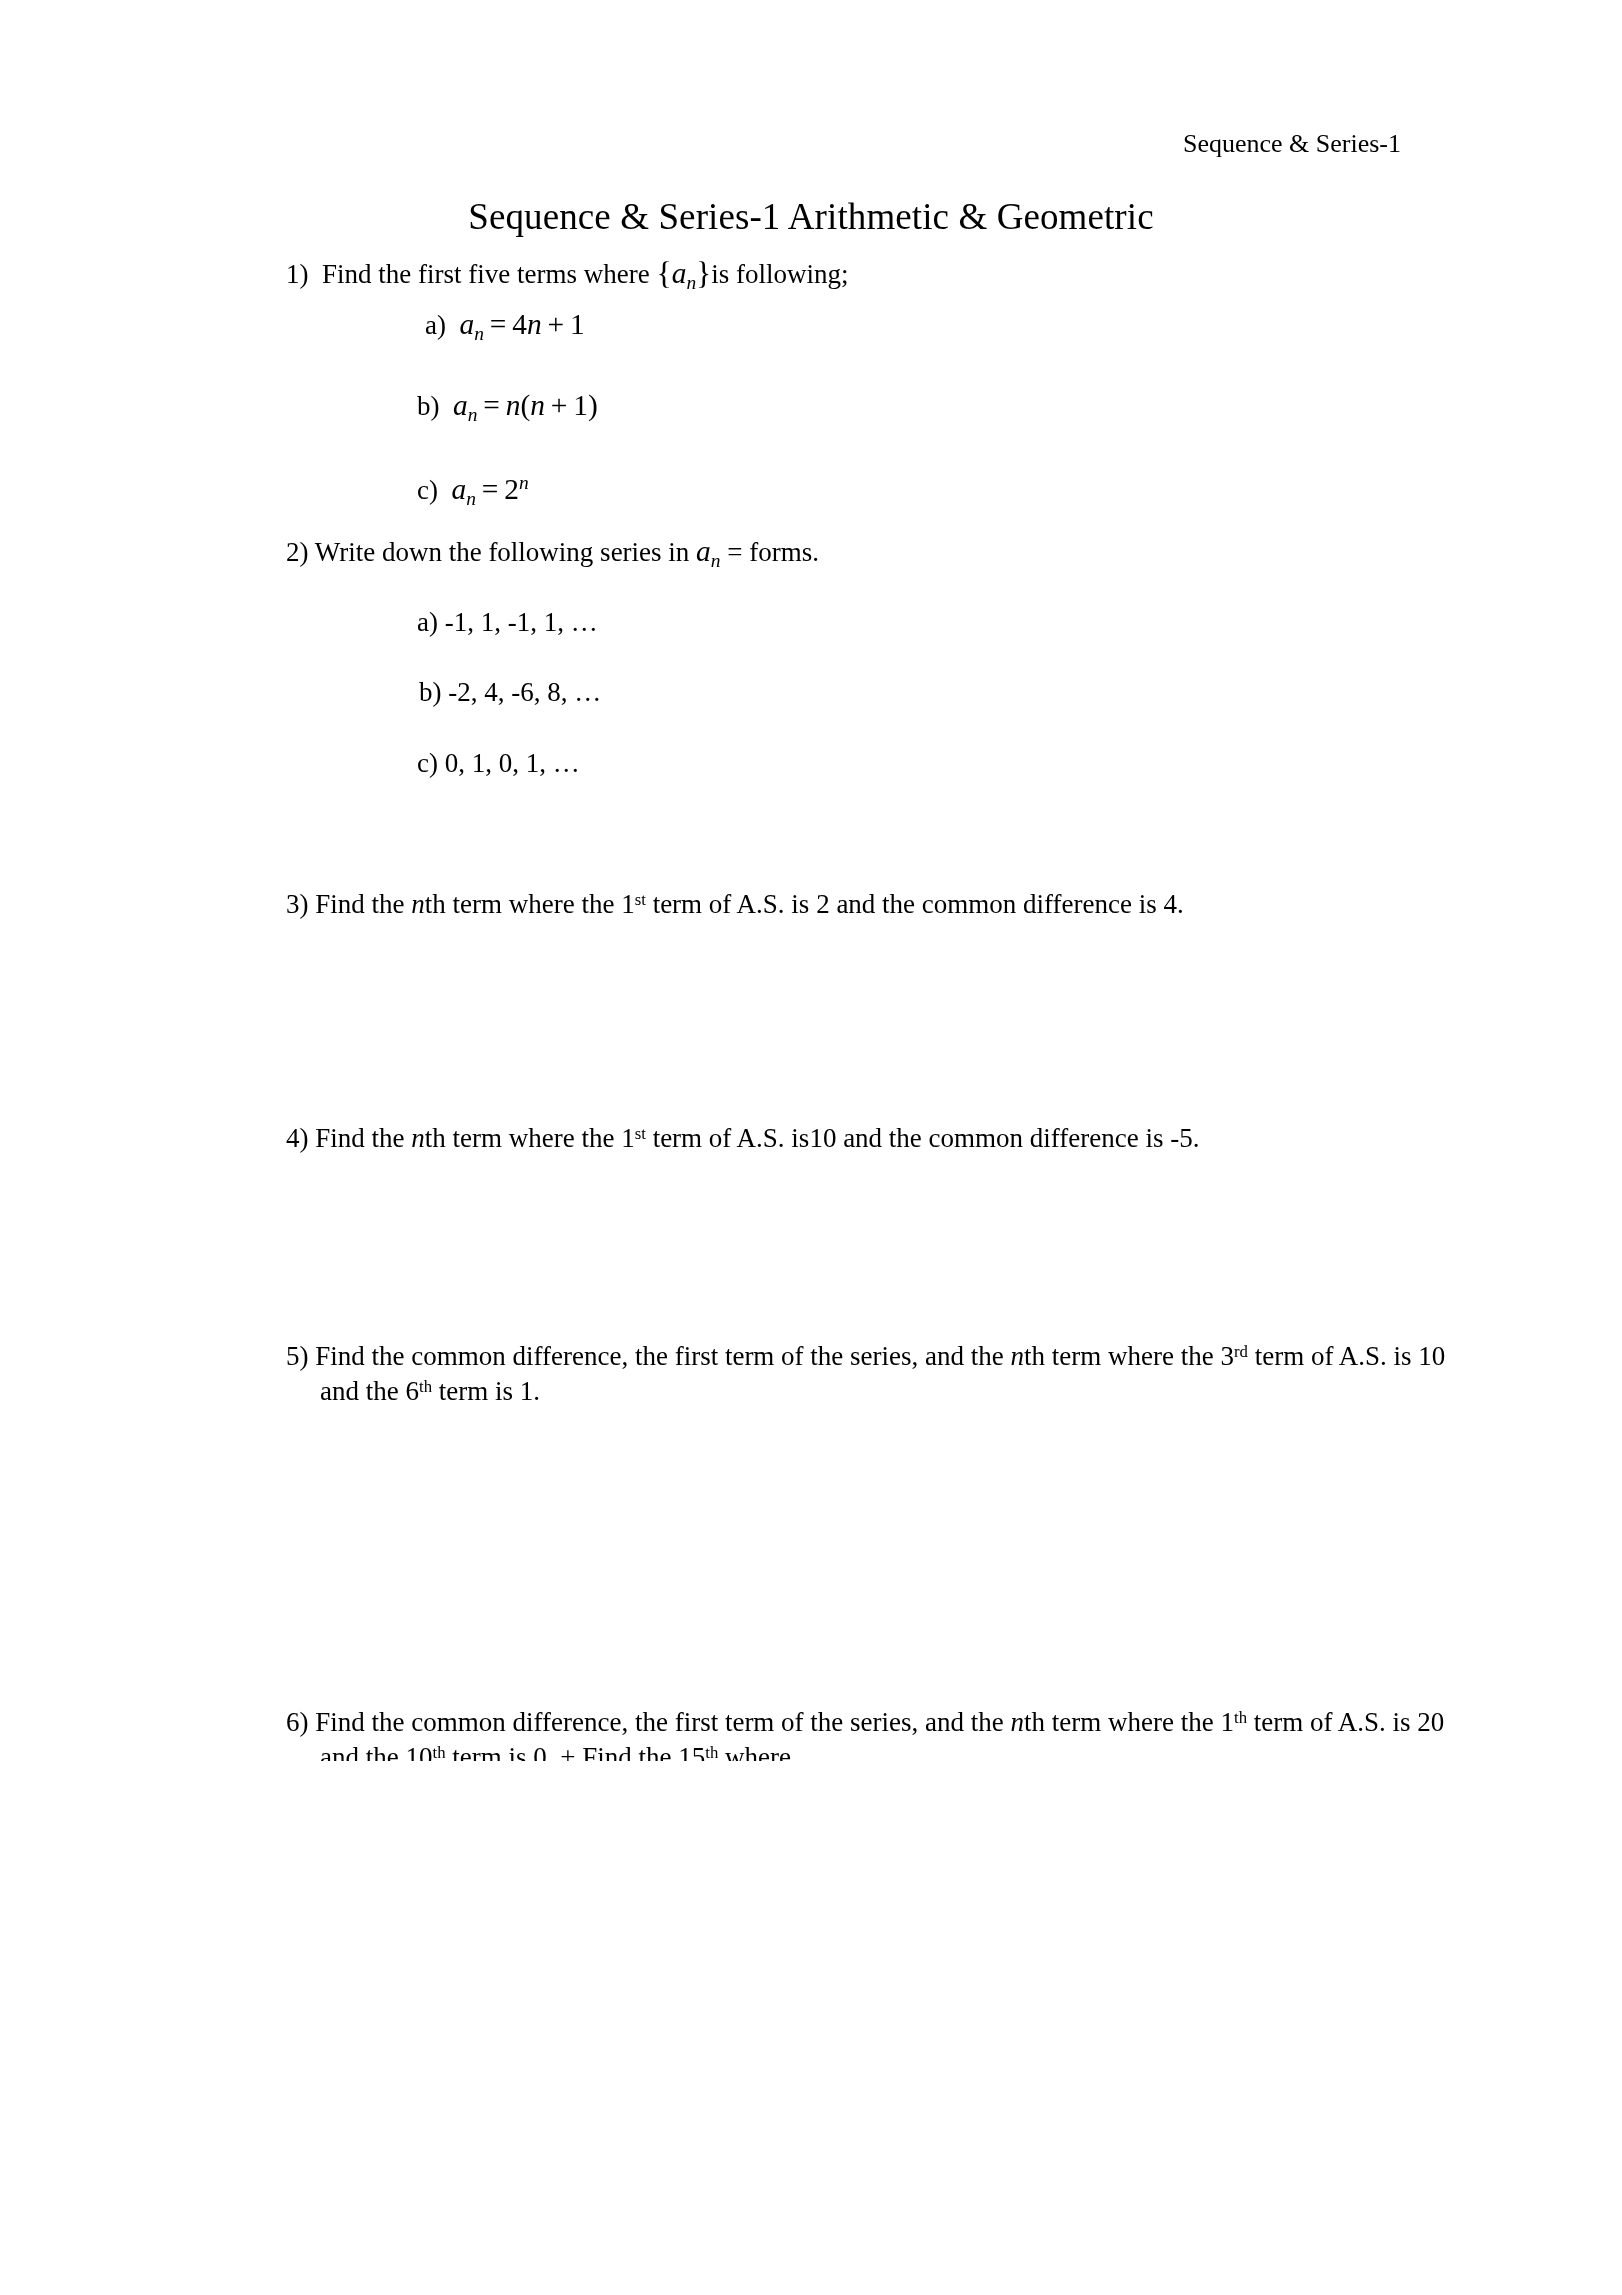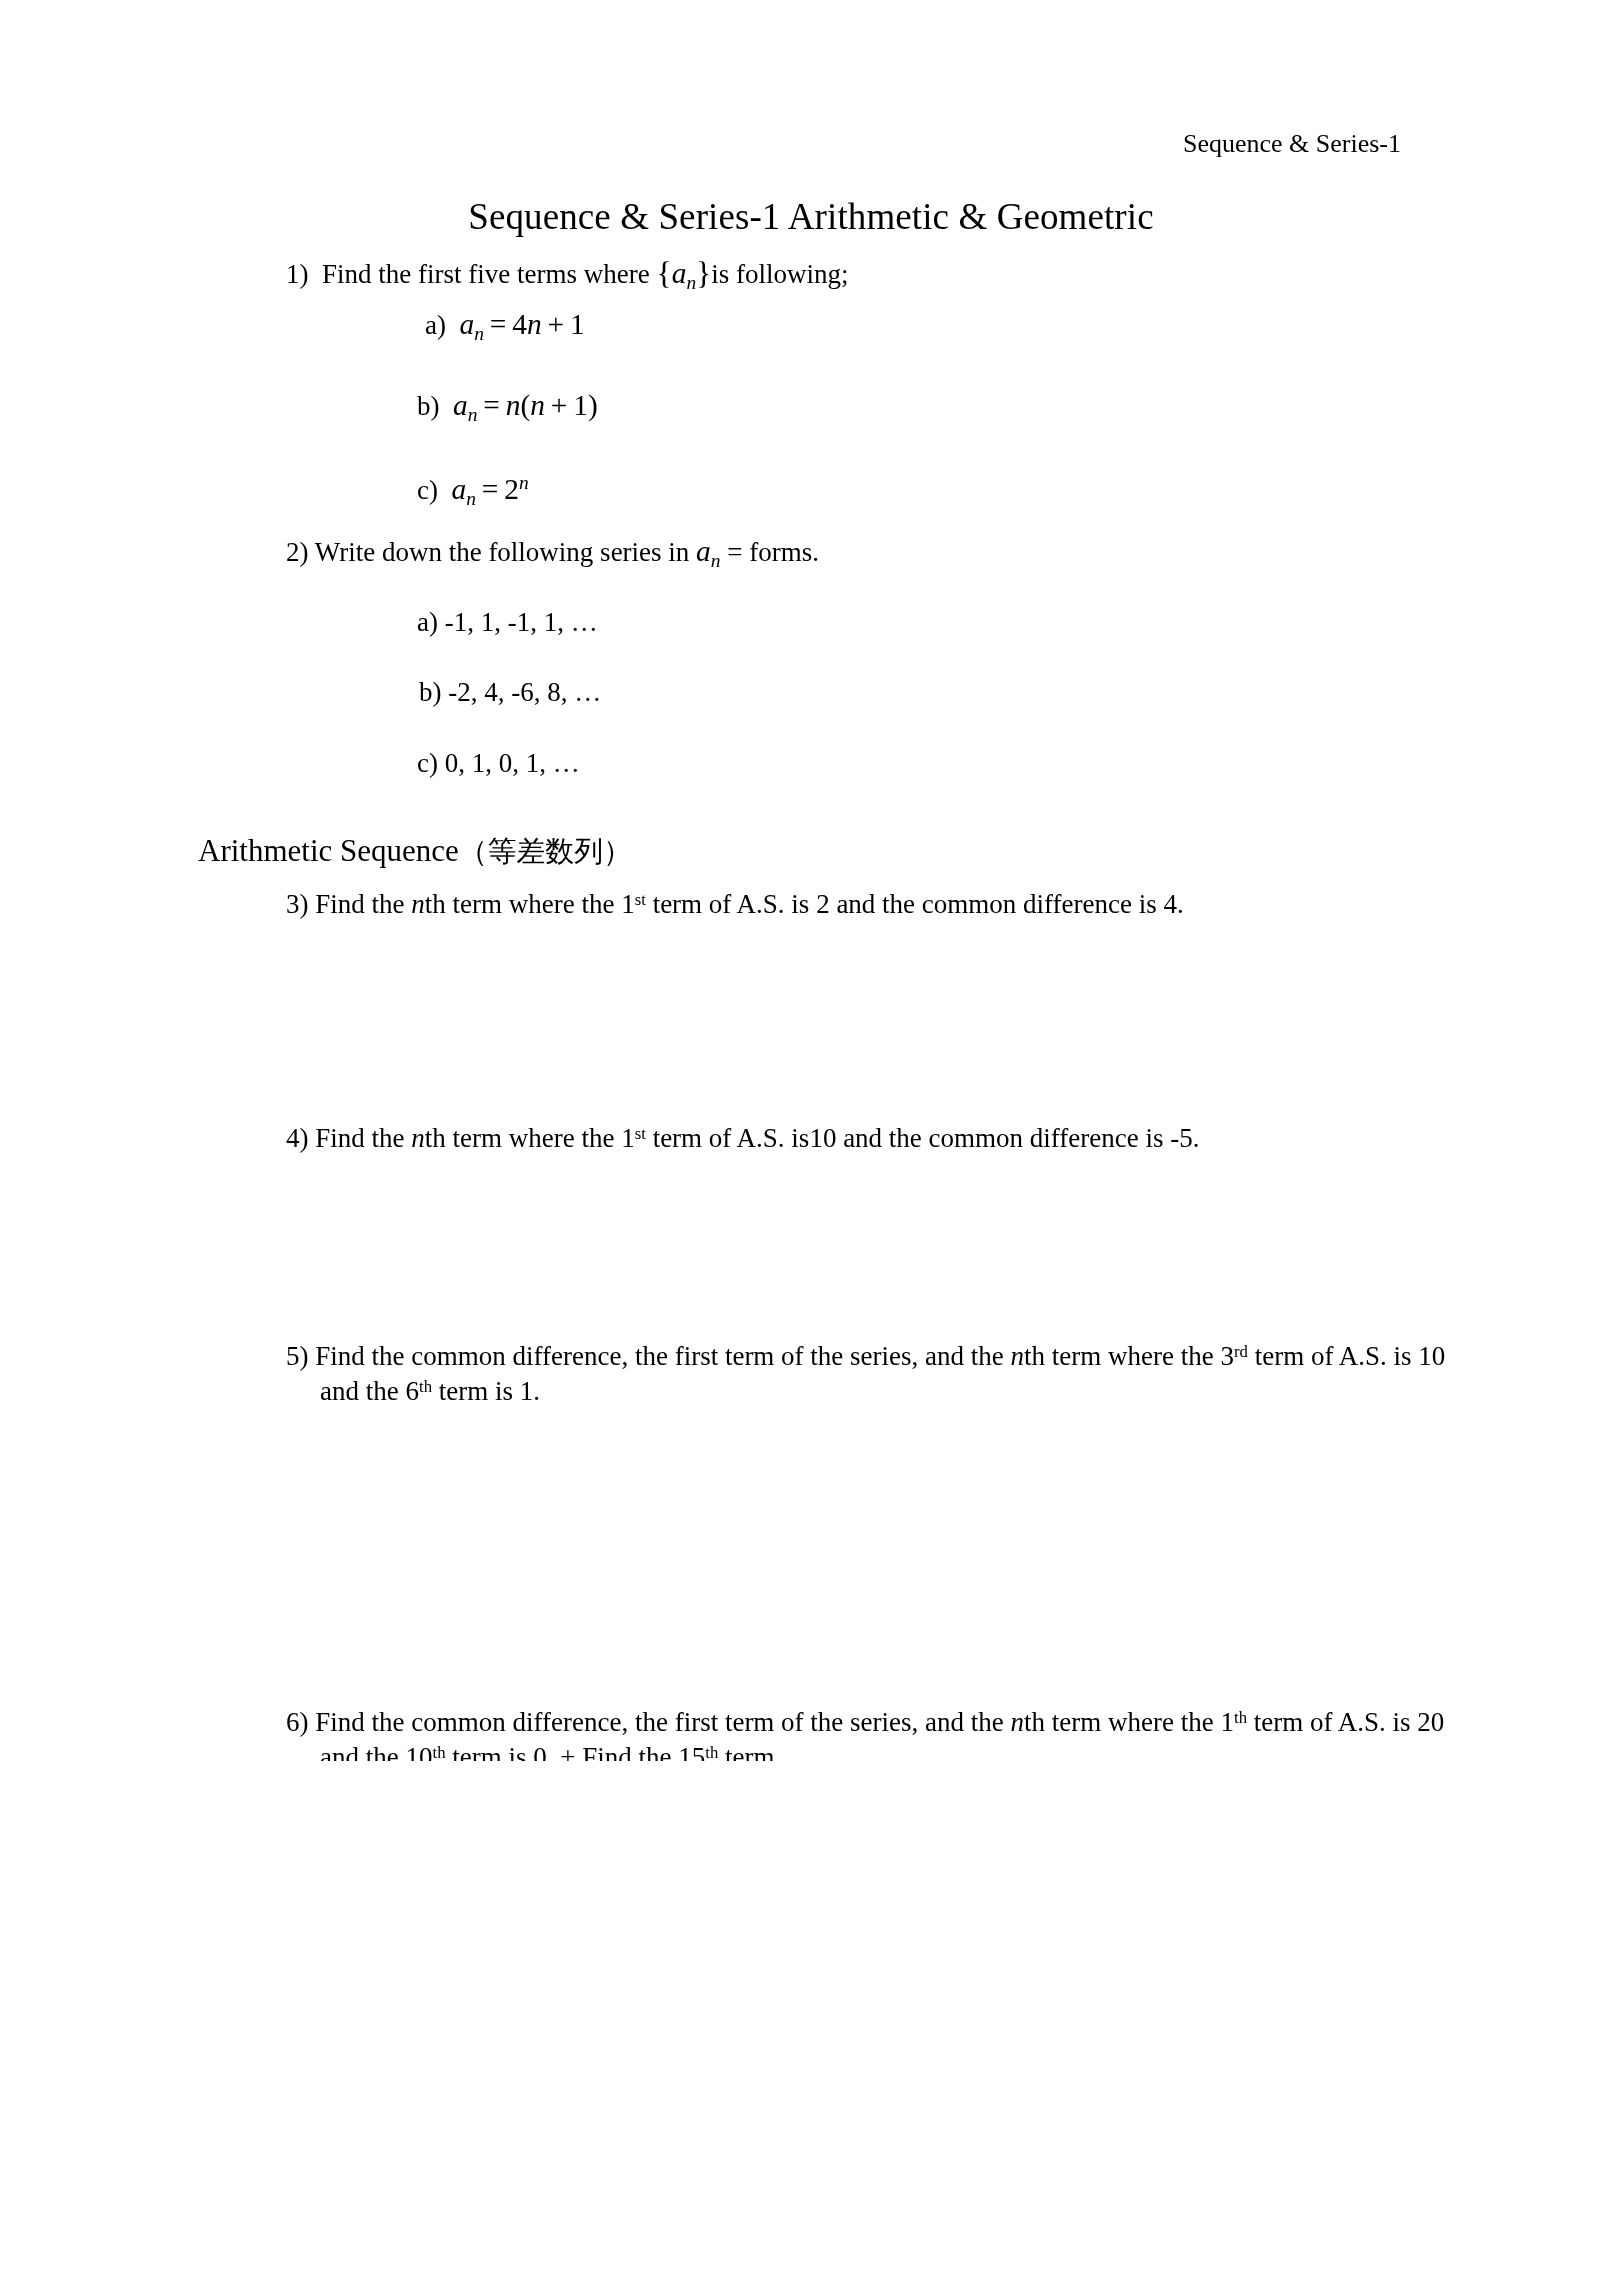--- a/index.html
+++ b/index.html
@@ -170,41 +170,38 @@
   <div class="block" style="top:675px; left:419px;">
     <span>b)</span>
     <span>-2, 4, -6, 8, …</span>
   </div>
 
   <div class="block" style="top:746px; left:417px;">
     <span>c)</span>
     <span>0, 1, 0, 1, …</span>
   </div>
 
-  <div class="section-heading" style="top:832px; left:198px;">
-    <span>Arithmetic Sequence</span><span class="jp">（等差数列）</span>
-  </div>
 
   <div class="block" style="top:887px; left:286px;">
     <span class="q-line"><span>3)</span> <span>Find the </span><span class="ital">n</span><span>th term where the 1</span><sup class="ord">st</sup><span> term of A.S. is 2 and the common difference is 4.</span></span>
   </div>
 
   <div class="block" style="top:1121px; left:286px;">
     <span class="q-line"><span>4)</span> <span>Find the </span><span class="ital">n</span><span>th term where the 1</span><sup class="ord">st</sup><span> term of A.S. is10 and the common difference is -5.</span></span>
   </div>
 
   <div class="block q-wrap indent-2" style="top:1339px; left:286px; width:1127px;">
     <span>5)</span>
     <span>Find the common difference, the first term of the series, and the </span><span class="ital">n</span><span>th term where the 3</span><sup class="ord">rd</sup>
     <span>term of A.S. is 10 and the 6</span><sup class="ord">th</sup><span> term is 1.</span>
   </div>
 
   <div class="block q-wrap indent-2" style="top:1705px; left:286px; width:1127px;">
     <span>6)</span>
     <span>Find the common difference, the first term of the series, and the </span><span class="ital">n</span><span>th term where the 1</span><sup class="ord">th</sup>
-    <span>term of A.S. is 20 and the 10</span><sup class="ord">th</sup><span> term is 0. + Find the 15</span><sup class="ord">th</sup><span> term.</span>
+    <span>term of A.S. is 20 and the 10</span><sup class="ord">th</sup><span> term is 0. + Find the 15</span><sup class="ord">th</sup><span> where.</span>
   </div>
 
   <div class="footer" style="top:2129px;">G9/10 Mathematics</div>
   <div class="footer" style="top:2166px;">P1</div>
 
 </div>
 
 
 </body></html>

